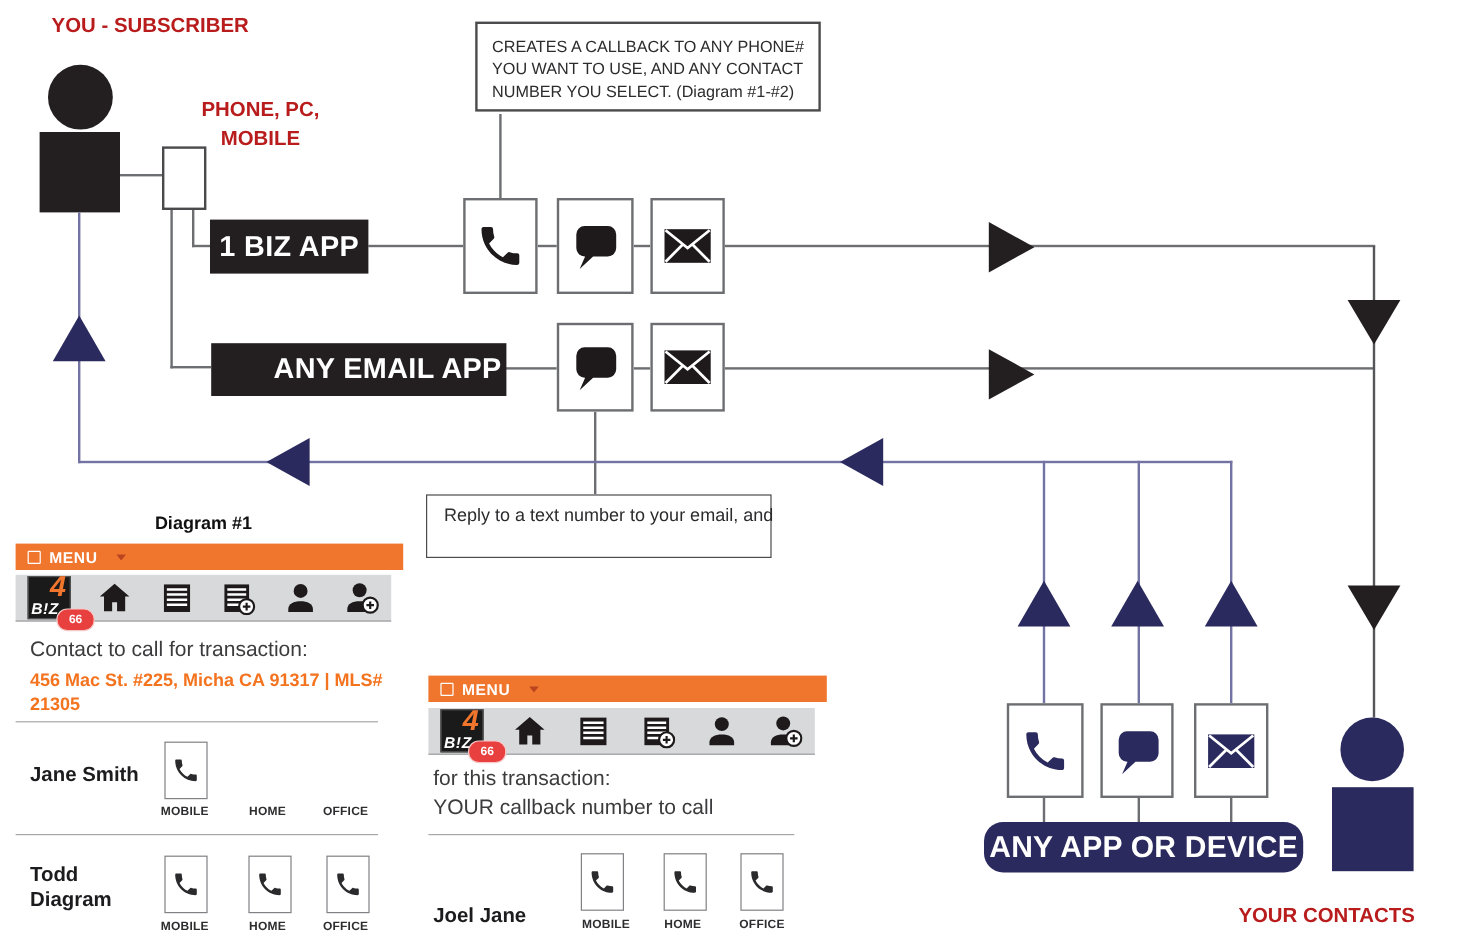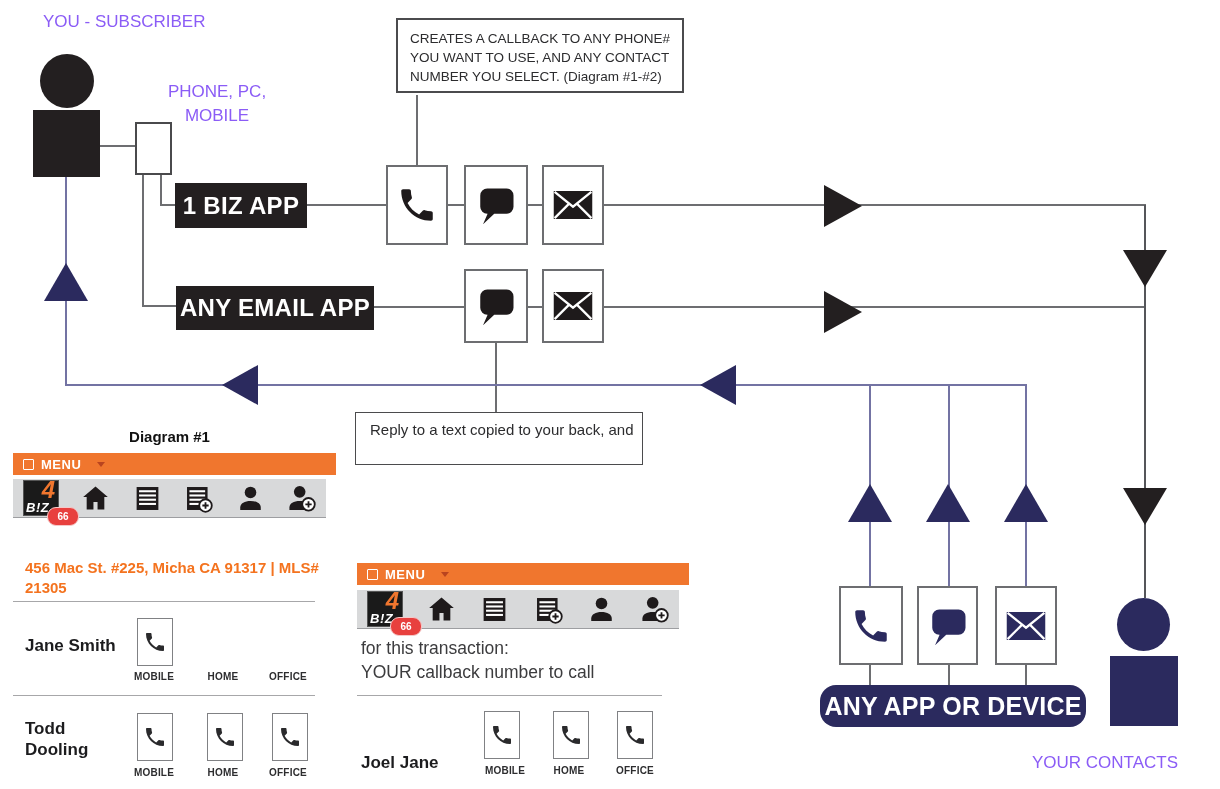--- a/index.html
+++ b/index.html
@@ -25,21 +25,21 @@
             display:flex;align-items:center;justify-content:center;font-size:24px;letter-spacing:.3px;}
   .navybox{position:absolute;background:#2b2a5e;color:#fff;font-weight:bold;
            display:flex;align-items:center;justify-content:center;font-size:25px;letter-spacing:.2px;}
   .callout{position:absolute;background:#fff;border:2px solid #4b4b4d;color:#2c2c2e;}
   .callout .ln{display:block;white-space:nowrap;}
   .ibox{position:absolute;background:#fff;border:2px solid #6d6e71;
         display:flex;align-items:center;justify-content:center;}
   .ibox svg{width:42px;height:42px;}
   .ibox.navyicon{color:#2b2a5e;}
   .ibox.blackicon{color:#1e1a1b;}
-  .label{position:absolute;font-size:17px;color:#8b5cf6;}
+  .label{position:absolute;font-size:17px;color:#b91c1c;font-weight:bold;}
   .icon{fill:currentColor;}
   
   .panel{position:absolute;}
   .dg-title{position:absolute;left:0;right:0;text-align:center;font-weight:bold;font-size:15px;color:#111;}
   .menubar{position:absolute;left:0;background:#f0762e;height:22px;display:flex;align-items:center;padding-left:10px;}
   .menu-square{width:9px;height:9px;border:1.6px solid #fff;border-radius:1px;margin-right:7px;}
   .menu-label{color:#fff;font-weight:bold;font-size:13px;letter-spacing:.5px;}
   .menu-caret{width:0;height:0;border-left:4px solid transparent;border-right:4px solid transparent;
               border-top:5px solid #b9441f;margin-left:16px;}
   .toolbar{position:absolute;left:0;background:#d8d9da;height:39px;display:flex;align-items:center;
@@ -164,31 +164,31 @@
   <div class="tri tri-left-n" style="left:222px;top:365px;"></div>
   <div class="tri tri-left-n" style="left:700px;top:365px;"></div>
   <div class="tri tri-up-n" style="left:44px;top:263px;"></div>
   <div class="tri tri-up-n" style="left:848px;top:484px;"></div>
   <div class="tri tri-up-n" style="left:926px;top:484px;"></div>
   <div class="tri tri-up-n" style="left:1004px;top:484px;"></div>
 
   <div class="blackbox" style="left:175px;top:183px;width:132px;height:45px;">
     <span>1 BIZ APP</span>
   </div>
-  <div class="blackbox" style="left:176px;top:286px;width:198px;height:44px;">
+  <div class="blackbox" style="left:176px;top:286px;width:198px;height:44px;padding-left:48px;">
     <span>ANY EMAIL APP</span>
   </div>
 
   <div class="callout" style="left:396px;top:18px;width:288px;height:75px;box-sizing:border-box;padding:9px 0 0 12px;font-size:13.5px;font-weight:500;line-height:1.42;">
     <span class="ln">CREATES A CALLBACK TO ANY PHONE#</span>
     <span class="ln">YOU WANT TO USE, AND ANY CONTACT</span>
     <span class="ln">NUMBER YOU SELECT.  (Diagram #1-#2)</span>
   </div>
   <div class="callout" style="left:355px;top:412px;width:288px;height:53px;box-sizing:border-box;border-width:1.5px;padding:7px 0 0 14px;font-size:15px;line-height:1.35;">
-    <span class="ln">Reply to a text copied to your back, and</span>
+    <span class="ln">Reply to a text number to your email, and</span>
   </div>
 
   <div class="ibox blackicon" style="left:386px;top:165px;width:62px;height:80px;box-sizing:border-box;">
     <svg>
         <use href="#sym-phone"></use>
       </svg>
   </div>
   <div class="ibox blackicon" style="left:464px;top:165px;width:64px;height:80px;box-sizing:border-box;">
     <svg>
         <use href="#sym-chat"></use>
@@ -259,35 +259,36 @@
           <use href="#sym-list-add"></use>
         </svg>
       <svg>
           <use href="#sym-contact"></use>
         </svg>
       <svg>
           <use href="#sym-contact-add"></use>
         </svg>
     </div>
     <span class="badge" style="left:34px;top:79px;">66</span>
+    <div class="panel-heading" style="left:12px;top:103px;">Contact to call for transaction:</div>
     <div class="panel-address" style="left:12px;top:130px;width:300px;">456 Mac St. #225, Micha CA 91317 | MLS# 21305</div>
     <div class="hr" style="left:0;top:173px;width:302px;"></div>
 
     <div class="cname" style="left:12px;top:207px;">Jane Smith</div>
     <div class="pbox" style="left:124px;top:190px;">
       <svg>
           <use href="#sym-phone"></use>
         </svg>
     </div>
     <span class="collabel" style="left:110px;top:243px;">MOBILE</span>
     <span class="collabel" style="left:179px;top:243px;">HOME</span>
     <span class="collabel" style="left:244px;top:243px;">OFFICE</span>
     <div class="hr" style="left:0;top:267px;width:302px;"></div>
 
-    <div class="cname" style="left:12px;top:290px;width:90px;">Todd Dooling</div>
+    <div class="cname" style="left:12px;top:290px;width:90px;">Todd Diagram</div>
     <div class="pbox" style="left:124px;top:285px;">
       <svg>
           <use href="#sym-phone"></use>
         </svg>
     </div>
     <div class="pbox" style="left:194px;top:285px;">
       <svg>
           <use href="#sym-phone"></use>
         </svg>
     </div>

